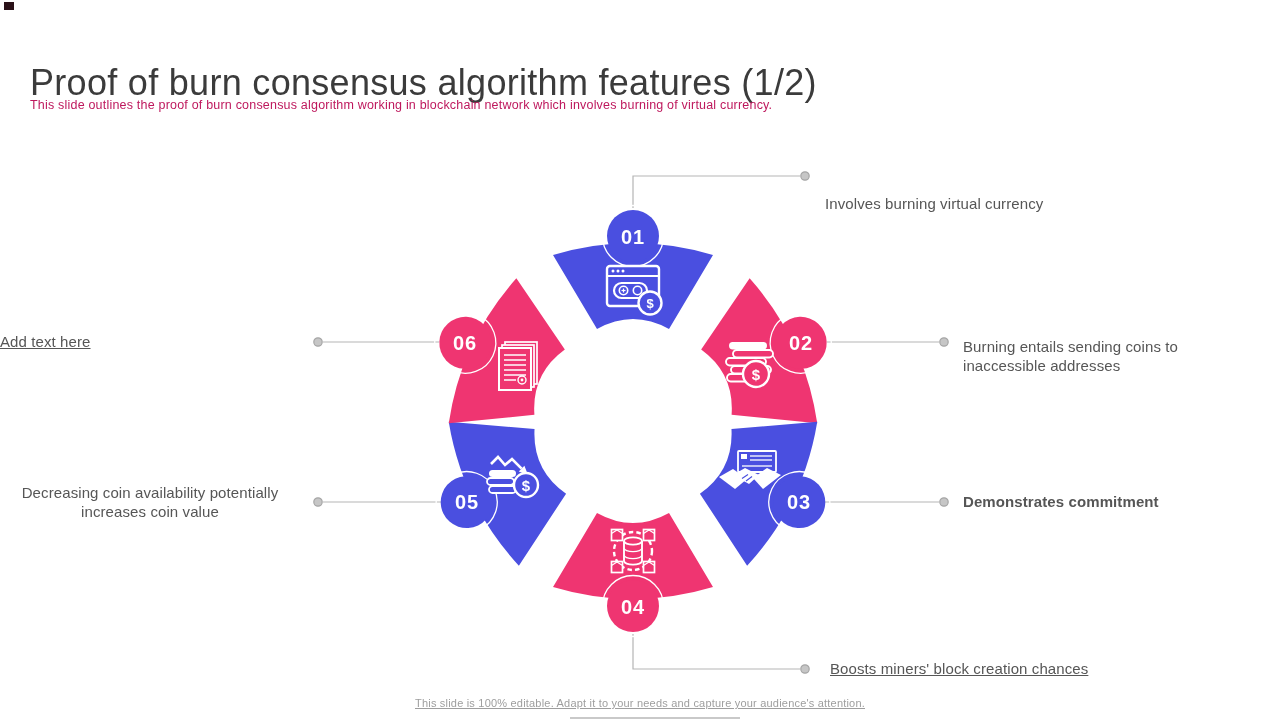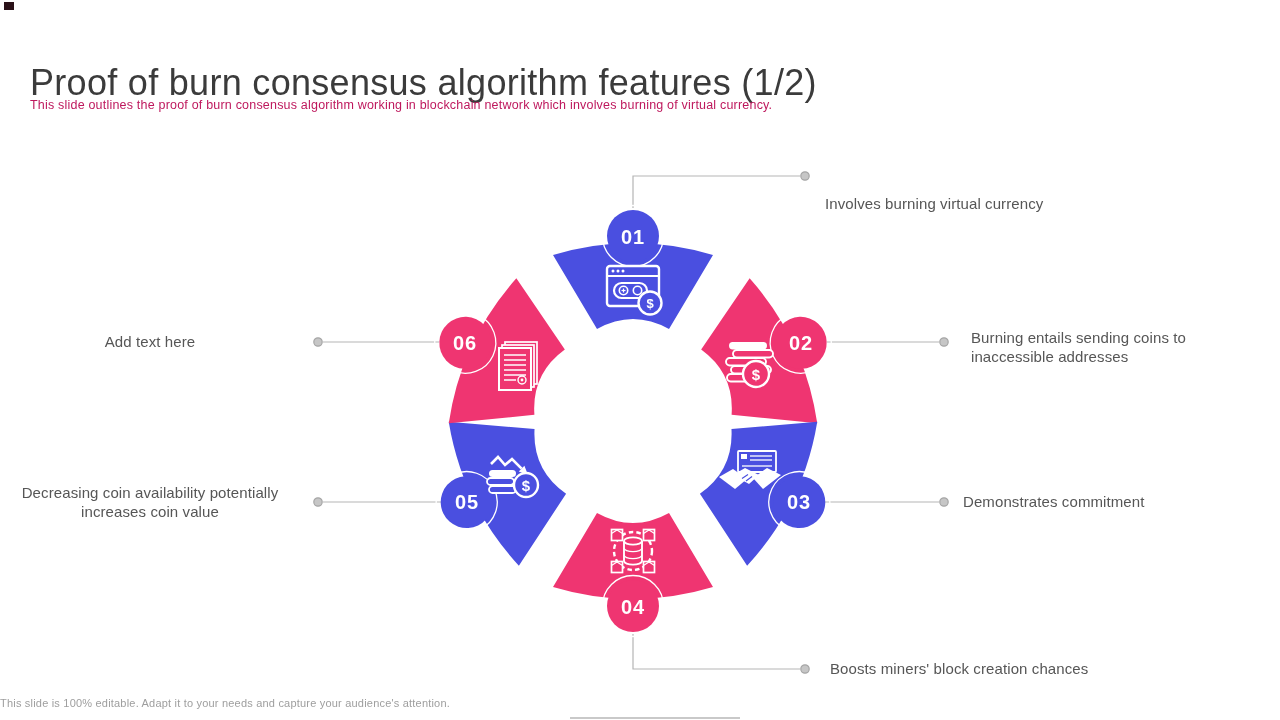--- a/index.html
+++ b/index.html
@@ -14,28 +14,28 @@
   }
   .subtitle{
     position:absolute;left:30px;top:98px;width:1150px;
     font-size:12.5px;color:#be185d;letter-spacing:.2px;
   }
   .diagram-svg{position:absolute;left:0;top:0;}
   .callout-label{
     position:absolute;font-size:15px;line-height:19px;color:#565656;letter-spacing:.1px;
   }
   #label-1{left:825px;top:166px;width:280px;margin-top:28px;}
-  #label-2{left:963px;top:328px;width:240px;margin-left:8px;}
-  #label-3{left:963px;top:492px;width:280px;}
-  #label-4{left:830px;top:659px;width:300px;}
+  #label-2{left:963px;top:337px;width:240px;}
+  #label-3{left:963px;top:492px;width:280px;font-weight:bold;}
+  #label-4{left:830px;top:659px;width:300px;text-decoration:underline;}
   #label-5{left:0;top:483px;width:300px;text-align:center;}
-  #label-6{left:0;top:332px;width:300px;text-align:center;}
+  #label-6{left:0;top:332px;width:300px;text-align:left;text-decoration:underline;}
   .footer{
-    position:absolute;left:0;right:0;top:697px;text-align:left;
-    font-size:11px;color:#9e9e9e;letter-spacing:.2px;
+    position:absolute;left:0;right:0;top:697px;text-align:center;
+    font-size:11px;color:#9e9e9e;letter-spacing:.2px;text-decoration:underline;
   }
   .bottom-line{position:absolute;left:570px;top:717px;width:170px;height:2px;background:#c9c9c9;}
   .num-text{font:700 20px "Liberation Sans", sans-serif;fill:#ffffff;letter-spacing:1px;}
   .coin-text{font:700 13px "Liberation Sans", sans-serif;fill:#ffffff;}
   .coin-text-lg{font:700 15px "Liberation Sans", sans-serif;fill:#ffffff;}
 </style>
 </head>
 <body>
 
 <div class="corner-mark"></div>

